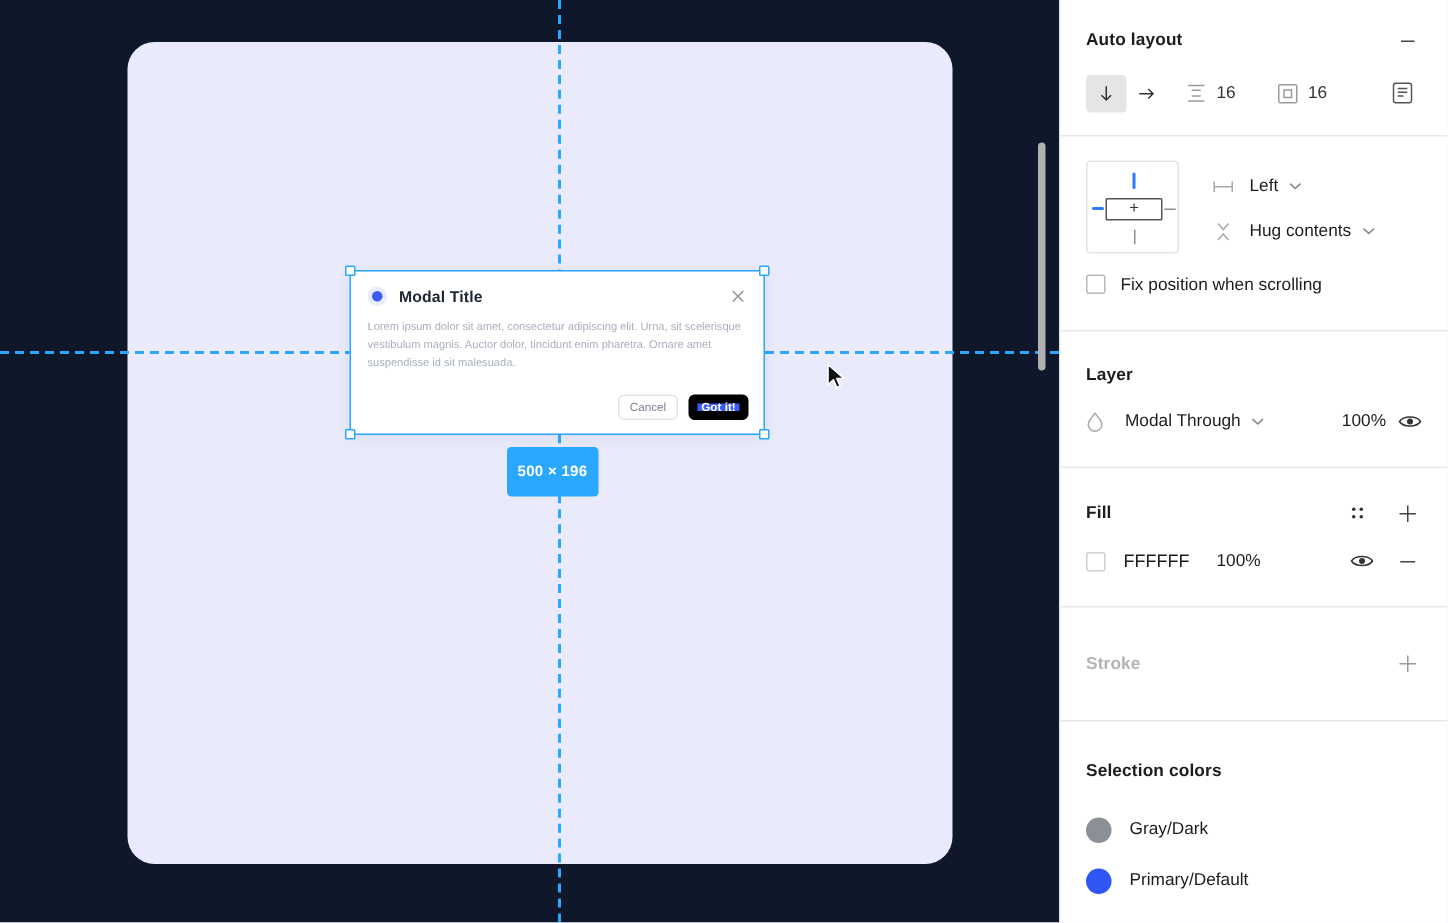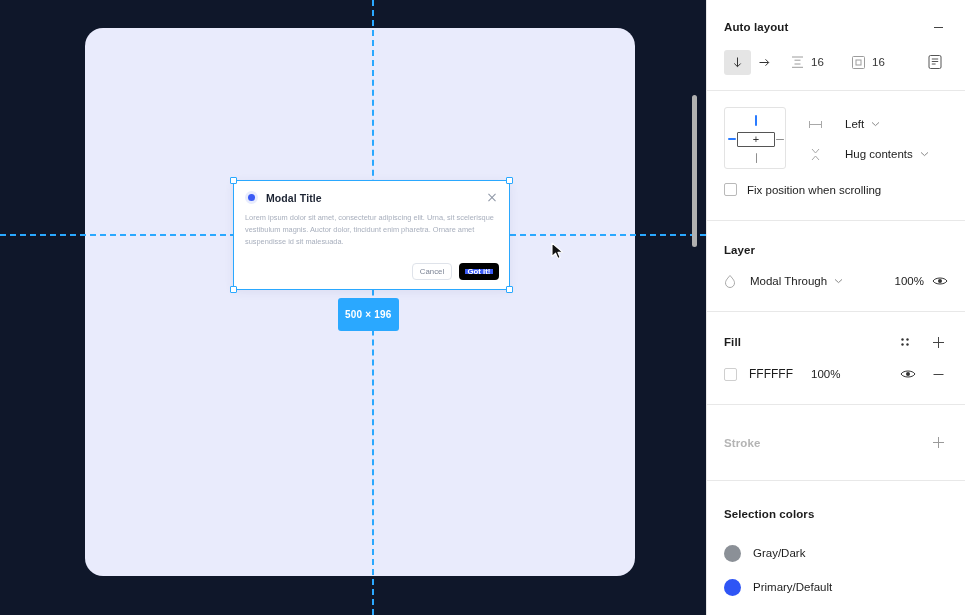--- a/index.html
+++ b/index.html
@@ -174,21 +174,21 @@
   }
   .c-tick { position: absolute; background: #2a7bff; border-radius: 1px; }
   .c-top  { left: 30px; top: 7px; width: 2px; height: 11px; }
   .c-left { left: 3px;  top: 30px; width: 8px; height: 2px; }
   .c-bot  { left: 30.5px; top: 45px; width: 1px; height: 10px; background: #8e8e8e; }
   .c-right{ left: 51px; top: 30.5px; width: 8px; height: 1px; background: #8e8e8e; }
 
   .cons-right { margin-left: 21px; padding-top: 2px; }
   .cons-item { display: flex; align-items: center; height: 30px; }
   .cons-ico { width: 17px; color: #a8a8a8; display: flex; align-items: center; justify-content: center; }
-  .cons-label { font-size: 11.5px; color: #1c1c1c; margin-left: 21px; }
+  .cons-label { font-size: 11.5px; color: #1c1c1c; margin-left: 9px; }
   .caret { margin-left: 7px; color: #888; display: flex; align-items: center; }
 
   .check-row { display: flex; align-items: flex-end; padding-bottom: 14px; cursor: pointer; }
   .checkbox {
     width: 13px; height: 13px; border: 1px solid #b9b9b9; border-radius: 2px; background: #fff; flex: none;
   }
   .check-label { font-size: 11.5px; color: #1c1c1c; margin-left: 10px; }
 
   
   .prop-row { display: flex; align-items: center; height: 32px; padding-bottom: 8px; }

